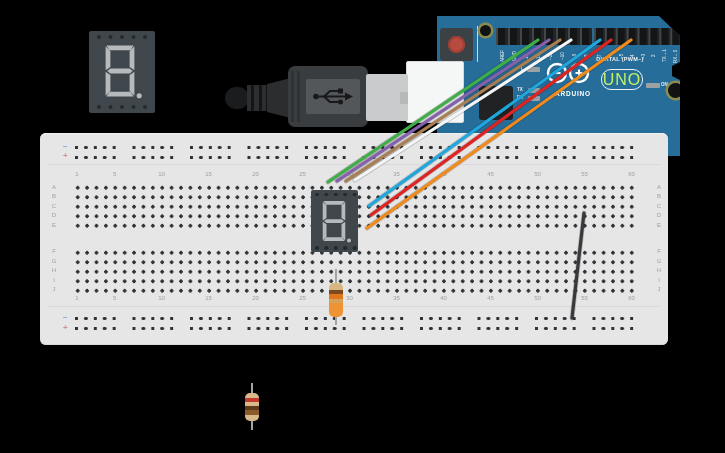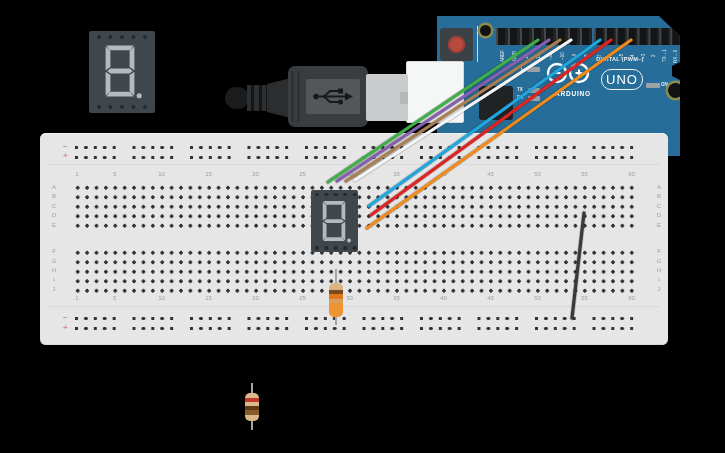--- a/index.html
+++ b/index.html
@@ -102,21 +102,21 @@
       <line x1="35" y1="11.5" x2="35" y2="18.5" stroke="#ffffff" stroke-width="2"></line>
     </svg>
     <div class="abs" style="left:104px;top:74px;width:64px;text-align:center;color:#ffffff;font-size:6.5px;font-weight:bold;letter-spacing:.8px;">ARDUINO</div>
 
     <span class="smalltxt" style="left:80px;top:71px;">TX</span>
     <div class="ledslot" style="left:91px;top:71.5px;width:12px;height:5px;"></div>
     <span class="smalltxt" style="left:80px;top:79px;">RX</span>
     <div class="ledslot" style="left:91px;top:79.5px;width:12px;height:5px;"></div>
 
     <div class="abs" style="left:164px;top:53px;width:42px;height:21px;border:1.6px solid #eef2f4;border-radius:10px;
-                color:#ffffff;font-size:13px;line-height:19px;text-align:center;letter-spacing:1px;box-sizing:border-box;">UNO</div>
+                color:#bef264;font-size:16px;line-height:19px;text-align:center;letter-spacing:1px;box-sizing:border-box;">UNO</div>
 
     <div class="ledslot" style="left:209px;top:67px;width:14px;height:5px;"></div>
     <span class="smalltxt" style="left:224px;top:66px;">ON</span>
 
     <div class="abs" style="left:42px;top:70px;width:34px;height:34px;background:#202224;border-radius:3px;"></div>
     <div class="mounthole" style="left:231px;top:67px;width:15px;height:15px;"></div>
   </div>
 
   <div class="abs" style="left:406px;top:61px;width:58px;height:62px;background:#f5f6f6;border:1px solid #d8d8da;border-radius:2px;box-sizing:border-box;"></div>
 

